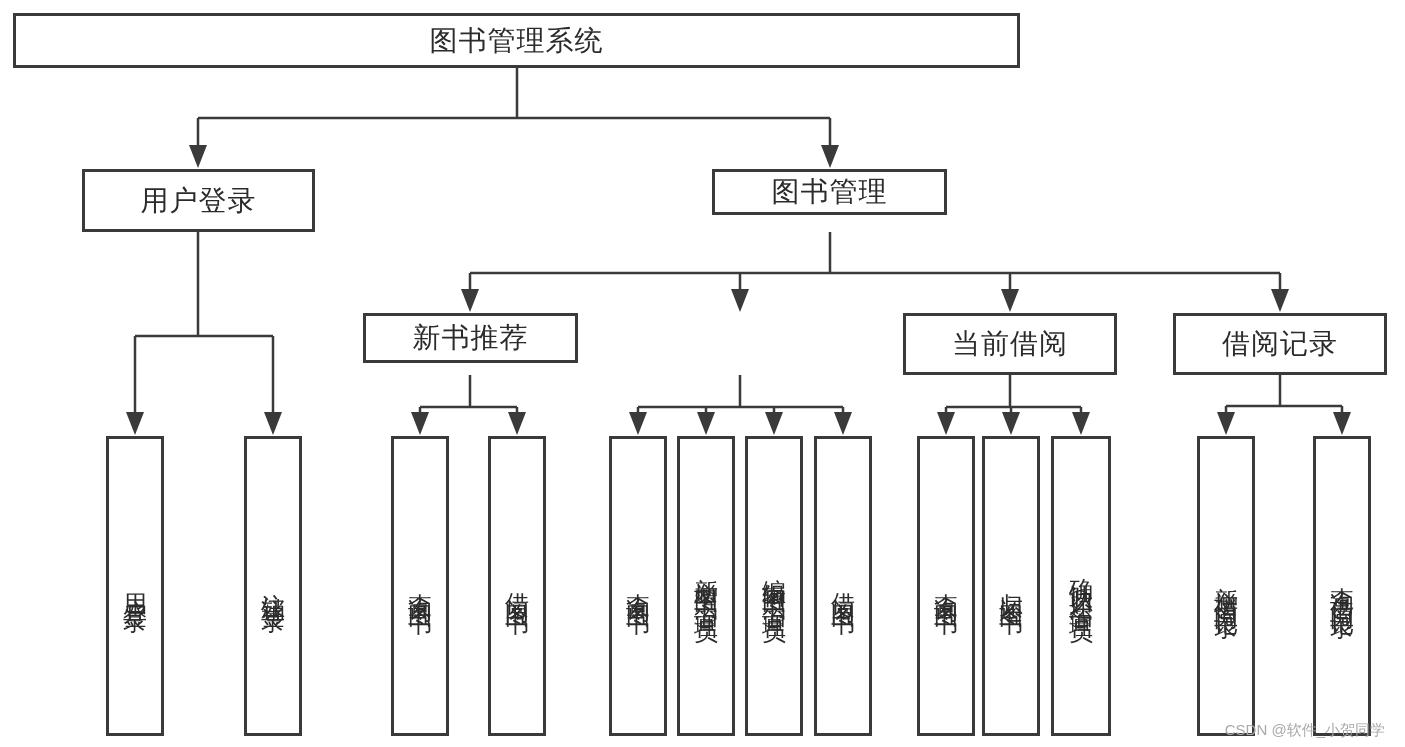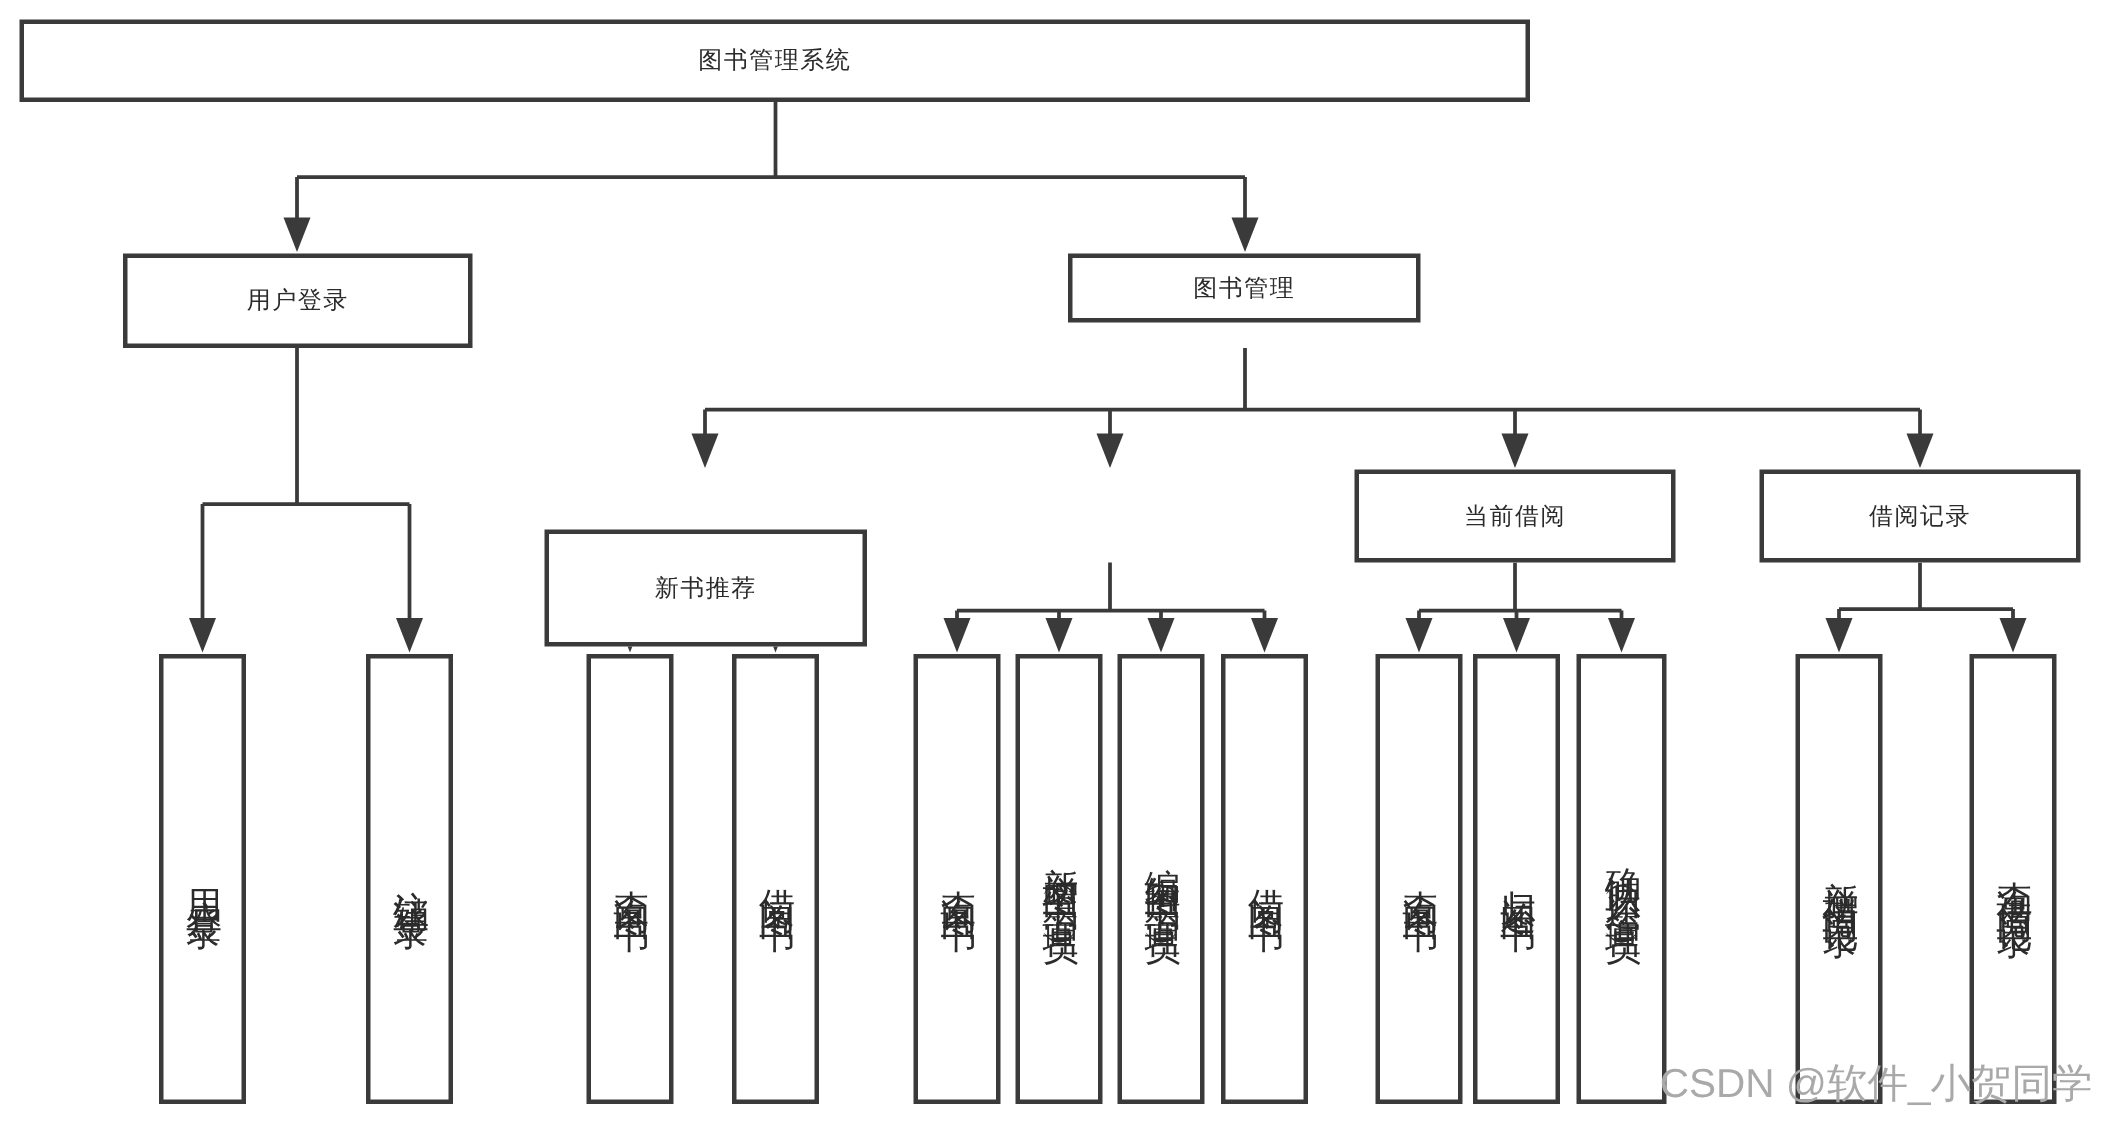--- a/index.html
+++ b/index.html
@@ -35,57 +35,57 @@
   .node {
     position: absolute;
     box-sizing: border-box;
     border: 3px solid var(--line);
     background: var(--bg);
     display: flex;
     align-items: center;
     justify-content: center;
     color: var(--text);
   }
-  .node--h { font-size: 16px; letter-spacing: 1px; white-space: nowrap; }
+  .node--h { font-size: 28px; letter-spacing: 1px; white-space: nowrap; }
   .node--v { }
   .vlabel {
     writing-mode: vertical-rl;
     text-orientation: mixed;
     font-size: 24px;
     letter-spacing: 6px;
     line-height: 1;
     color: var(--text);
   }
   
   .n-root   { left: 13px;   top: 13px;  width: 1007px; height: 55px; }
   .n-login  { left: 82px;   top: 169px; width: 233px;  height: 63px; }
   .n-mgmt   { left: 712px;  top: 169px; width: 235px;  height: 46px; }
-  .n-newrec { left: 363px;  top: 313px; width: 215px;  height: 78px; margin-top: 40px; }
+  .n-newrec { left: 363px;  top: 313px; width: 215px;  height: 50px; }
   .n-borrow { left: 633px;  top: 313px; width: 215px;  height: 62px; }
   .n-curr   { left: 903px;  top: 313px; width: 214px;  height: 62px; }
   .n-record { left: 1173px; top: 313px; width: 214px;  height: 62px; }
   .leaf { top: 436px; width: 58px; height: 300px; }
   .l-a1 { left: 106px; }
   .l-a2 { left: 244px; }
   .l-b1 { left: 391px; }
   .l-b2 { left: 488px; }
   .l-c1 { left: 609px; }
   .l-c2 { left: 677px; }
   .l-c3 { left: 745px; }
   .l-c4 { left: 814px; }
   .l-d1 { left: 917px; }
   .l-d2 { left: 982px; }
   .l-d3 { left: 1051px; width: 60px; }
   .l-e1 { left: 1197px; }
   .l-e2 { left: 1313px; }
   .watermark {
     position: absolute;
-    right: 10px;
+    right: 20px;
     bottom: 7px;
-    font-size: 27px;
+    font-size: 15px;
     color: var(--watermark);
     white-space: nowrap;
     text-align: right;
   }
 </style>
 </head>
 <body>
 
 <div class="canvas">
 

